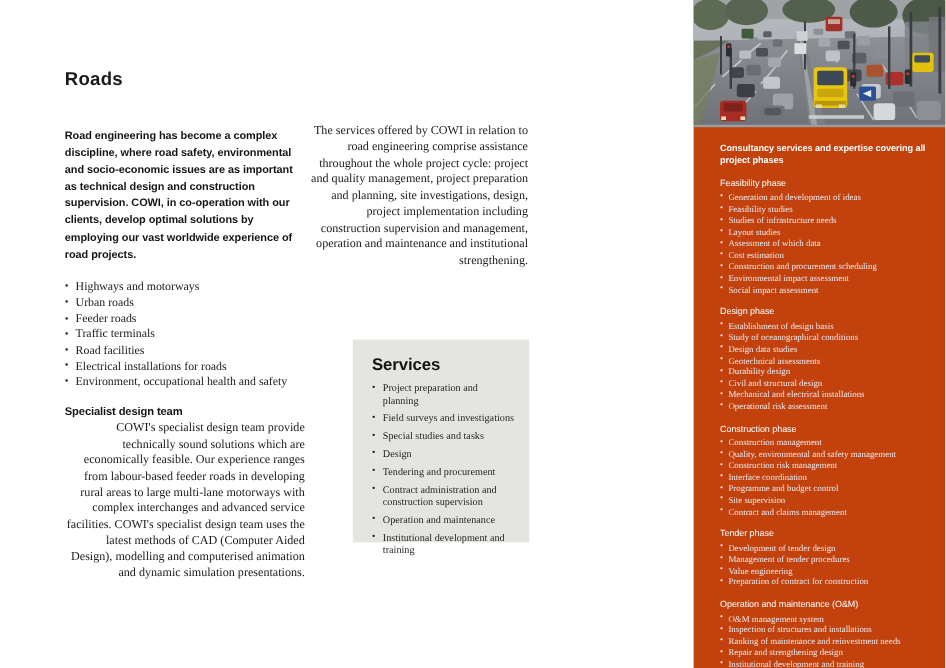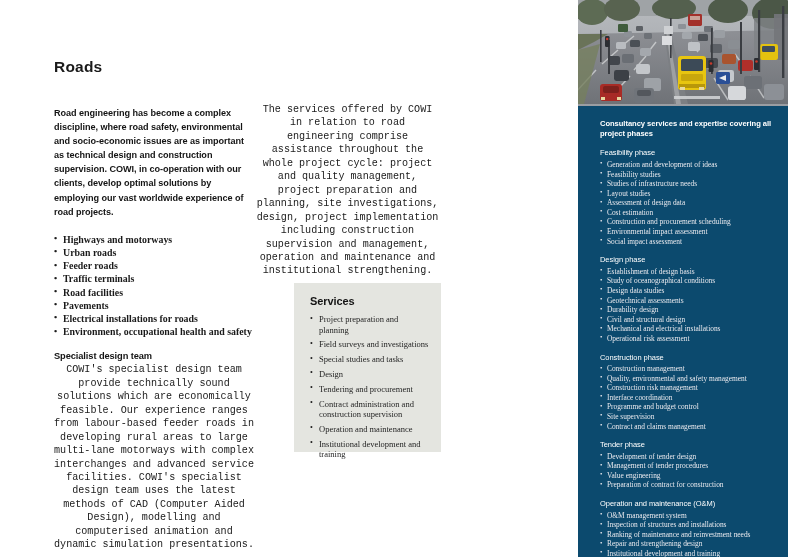--- a/index.html
+++ b/index.html
@@ -55,45 +55,44 @@
     padding: 0;
   }
   ul.serif-list li {
     position: relative;
     font-family: "Liberation Serif", serif;
     font-size: 9.9px;
     line-height: 13.2px;
     color: #1a1a1a;
     padding-left: 9px;
     margin-bottom: 0px;
-    font-weight: bold;
   }
   ul.serif-list li::before {
     content: "\2022";
     position: absolute;
     left: 0;
     top: -0.5px;
     font-size: 9px;
     color: #1a1a1a;
   }
   .sub-head {
     font-family: "Liberation Sans", sans-serif;
     font-weight: bold;
     font-size: 9.3px;
     color: #141414;
     margin: 13px 0 2px 0;
     letter-spacing: -0.1px;
   }
   .body-serif {
-    font-family: Liberation Mono, monospace;
+    font-family: Liberation Serif, serif;
     font-size: 10.1px;
     line-height: 13.45px;
     color: #1a1a1a;
     margin: 0;
-    text-align: center;
+    text-align: right;
   }
 
   
   .mid-col {
     position: absolute;
     left: 255px;
     top: 103px;
     width: 185px;
   }
   .mid-col .sub-head {
@@ -107,21 +106,21 @@
     top: 283px;
     width: 147px;
     height: 169px;
     background: #e4e5e0;
     box-sizing: border-box;
     padding: 12px 12px 0 16px;
   }
   .services-box .box-head {
     font-family: "Liberation Sans", sans-serif;
     font-weight: bold;
-    font-size: 11px;
+    font-size: 14px;
     color: #141414;
     margin: 0 0 7px 0;
     letter-spacing: -0.1px;
   }
   ul.box-list {
     list-style: none;
     margin: 0;
     padding: 0;
   }
   ul.box-list li {
@@ -141,21 +140,21 @@
     font-size: 8px;
   }
 
   
   .sidebar {
     position: absolute;
     left: 578px;
     top: 0;
     width: 210px;
     height: 557px;
-    background: #0c4a6e;
+    background: #c2410c;
     overflow: hidden;
   }
   .photo {
     position: absolute;
     left: 0; top: 0;
     width: 210px;
     height: 106px;
     overflow: hidden;
     background: #8f9094;
   }
@@ -215,21 +214,20 @@
     <h1 class="page-title">Roads</h1>
 
     <p class="lead">Road engineering has become a complex discipline, where road safety, environmental and socio-economic issues are as important as technical design and construction supervision. COWI, in co-operation with our clients, develop optimal solutions by employing our vast worldwide experience of road projects.</p>
 
     <ul class="serif-list">
       <li>Highways and motorways</li>
       <li>Urban roads</li>
       <li>Feeder roads</li>
       <li>Traffic terminals</li>
       <li>Road facilities</li>
-      <li>Pavements</li>
       <li>Electrical installations for roads</li>
       <li>Environment, occupational health and safety</li>
     </ul>
 
     <h2 class="sub-head">Specialist design team</h2>
     <p class="body-serif">COWI's specialist design team provide technically sound solutions which are economically feasible. Our experience ranges from labour-based feeder roads in developing rural areas to large multi-lane motorways with complex interchanges and advanced service facilities. COWI's specialist design team uses the latest methods of CAD (Computer Aided Design), modelling and computerised animation and dynamic simulation  presentations.</p>
   </div>
 
   <div class="mid-col">
     <p class="body-serif">The services offered by COWI in relation to road engineering comprise assistance throughout the whole project cycle: project and quality management, project preparation and planning, site investigations, design, project implementation including construction supervision and management, operation and maintenance and institutional strengthening.</p>
@@ -390,21 +388,21 @@
     <div class="sidebar-content">
       <div class="sb-title">Consultancy services and expertise covering all project phases</div>
 
       <div class="phase-block">
         <div class="phase-head">Feasibility phase</div>
         <ul class="sb-list">
           <li>Generation and development of ideas</li>
           <li>Feasibility studies</li>
           <li>Studies of infrastructure needs</li>
           <li>Layout studies</li>
-          <li>Assessment of design data</li>
+          <li>Assessment of which data</li>
           <li>Cost estimation</li>
           <li>Construction and procurement scheduling</li>
           <li>Environmental impact assessment</li>
           <li>Social impact assessment</li>
         </ul>
       </div>
 
       <div class="phase-block">
         <div class="phase-head">Design phase</div>
         <ul class="sb-list">

